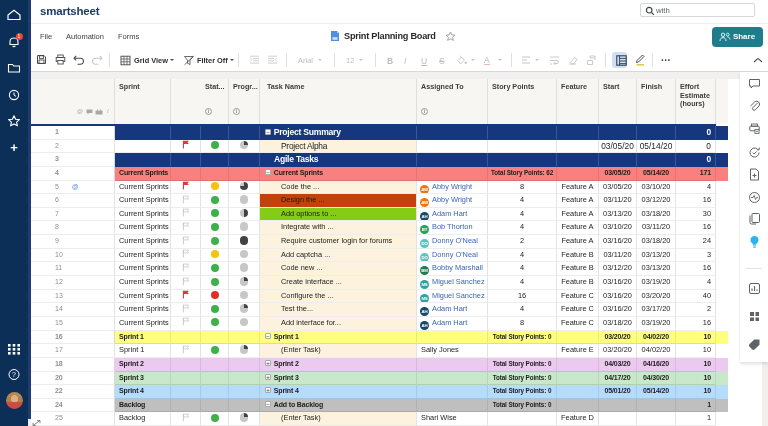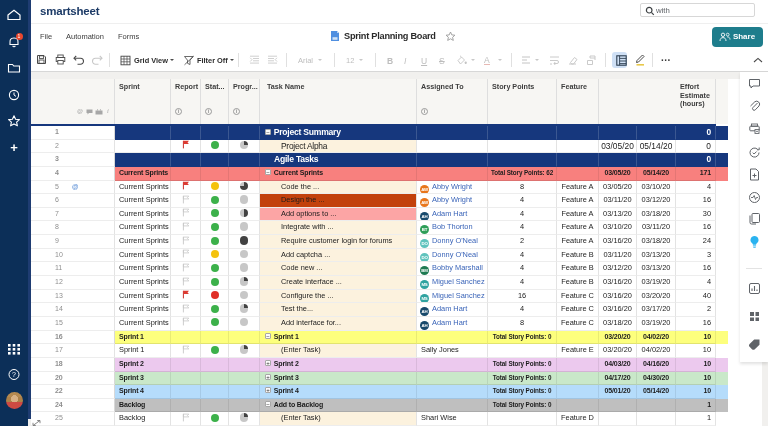--- a/index.html
+++ b/index.html
@@ -228,44 +228,46 @@
             </svg>
      <svg style="position:absolute;left:64px;top:30px" width="8" height="6" viewBox="0 0 8 6">
               <rect x="0.5" y="1.5" width="7" height="4" fill="#a7a7a7"></rect>
               <path d="M2.5 1.5 V0.7 a1.3 1.3 0 0 1 3 0 V1.5" fill="none" stroke="#a7a7a7" stroke-width="0.8"></path>
             </svg>
      <span style="position:absolute;left:76px;top:28px;color:#a7a7a7;font-size:6.5px;font-style:italic;font-family:'Liberation Serif',serif">i</span>
    </div>
    <div class="hc" style="left:84px;width:56px">
             <div class="hl">Sprint</div>
           </div>
-   <div class="hc" style="left:140px;width:30px">
-            <div class="hl">Report</div>
-            <div class="info">i</div>
-          </div>
    <div class="hc" style="left:170px;width:28px">
             <div class="hl">Stat...</div>
             <div class="info">i</div>
           </div>
    <div class="hc" style="left:198px;width:31px">
             <div class="hl">Progr...</div>
             <div class="info">i</div>
           </div>
    <div class="hc" style="left:229px;width:157px">
             <div class="hl" style="left:7px">Task Name</div>
           </div>
    <div class="hc" style="left:386px;width:71px">
             <div class="hl">Assigned To</div>
             <div class="info">i</div>
           </div>
    <div class="hc" style="left:457px;width:69px">
             <div class="hl">Story Points</div>
           </div>
    <div class="hc" style="left:526px;width:42px">
             <div class="hl">Feature</div>
+          </div>
+   <div class="hc" style="left:568px;width:38px">
+            <div class="hl">Start</div>
+          </div>
+   <div class="hc" style="left:606px;width:39px">
+            <div class="hl">Finish</div>
           </div>
    <div class="hc" style="left:645px;width:40px;border-right:1px solid #dedede">
             <div class="hl">Effort<br>Estimate<br>(hours)</div>
           </div>
   </div>
   <div id="navyline"></div>
   <div id="gbody">
 <div class="row navyrow" style="background:#16377d;font-weight:bold;font-size:7px;letter-spacing:-0.15px;">
             <div class="c rn">1</div>
             <div class="c" style="width:56px;padding-left:4px"></div>
@@ -361,21 +363,21 @@
           </div>
 <div class="row " style="">
             <div class="c rn">7</div>
             <div class="c" style="width:56px;padding-left:4px">Current Sprints</div>
             <div class="c ctr" style="width:30px"><svg class="flg" width="8" height="9" viewBox="0 0 8 9">
                 <path d="M1.4 0.8 V8.4" stroke="#c6c6c6" stroke-width="0.9" fill="none"></path>
                 <path d="M1.4 1.1 H6.8 L5.4 2.5 6.8 3.9 H1.4 Z" fill="none" stroke="#c6c6c6" stroke-width="0.8"></path>
               </svg></div>
             <div class="c ctr" style="width:28px"><span class="ball" style="background:#3cb14a"></span></div>
             <div class="c ctr" style="width:31px"><span class="hv" style="background:conic-gradient(#424242 0 50%, #c7c7c7 50% 100%)"></span></div>
-            <div class="c" style="width:157px;background:#fca5a5;padding-left:21px">Add options to ...</div>
+            <div class="c" style="width:157px;background:#84cc16;padding-left:21px">Add options to ...</div>
             <div class="c asg" style="width:71px"><span class="av" style="background:#17496b">AH</span><span class="nm">Adam Hart</span></div>
             <div class="c ctr" style="width:69px">4</div>
             <div class="c ctr" style="width:42px">Feature A</div>
             <div class="c ctr" style="width:38px;">03/13/20</div>
             <div class="c ctr" style="width:39px;">03/18/20</div>
             <div class="c eff" style="width:40px;">30</div>
           </div>
 <div class="row " style="">
             <div class="c rn">8</div>
             <div class="c" style="width:56px;padding-left:4px">Current Sprints</div>

